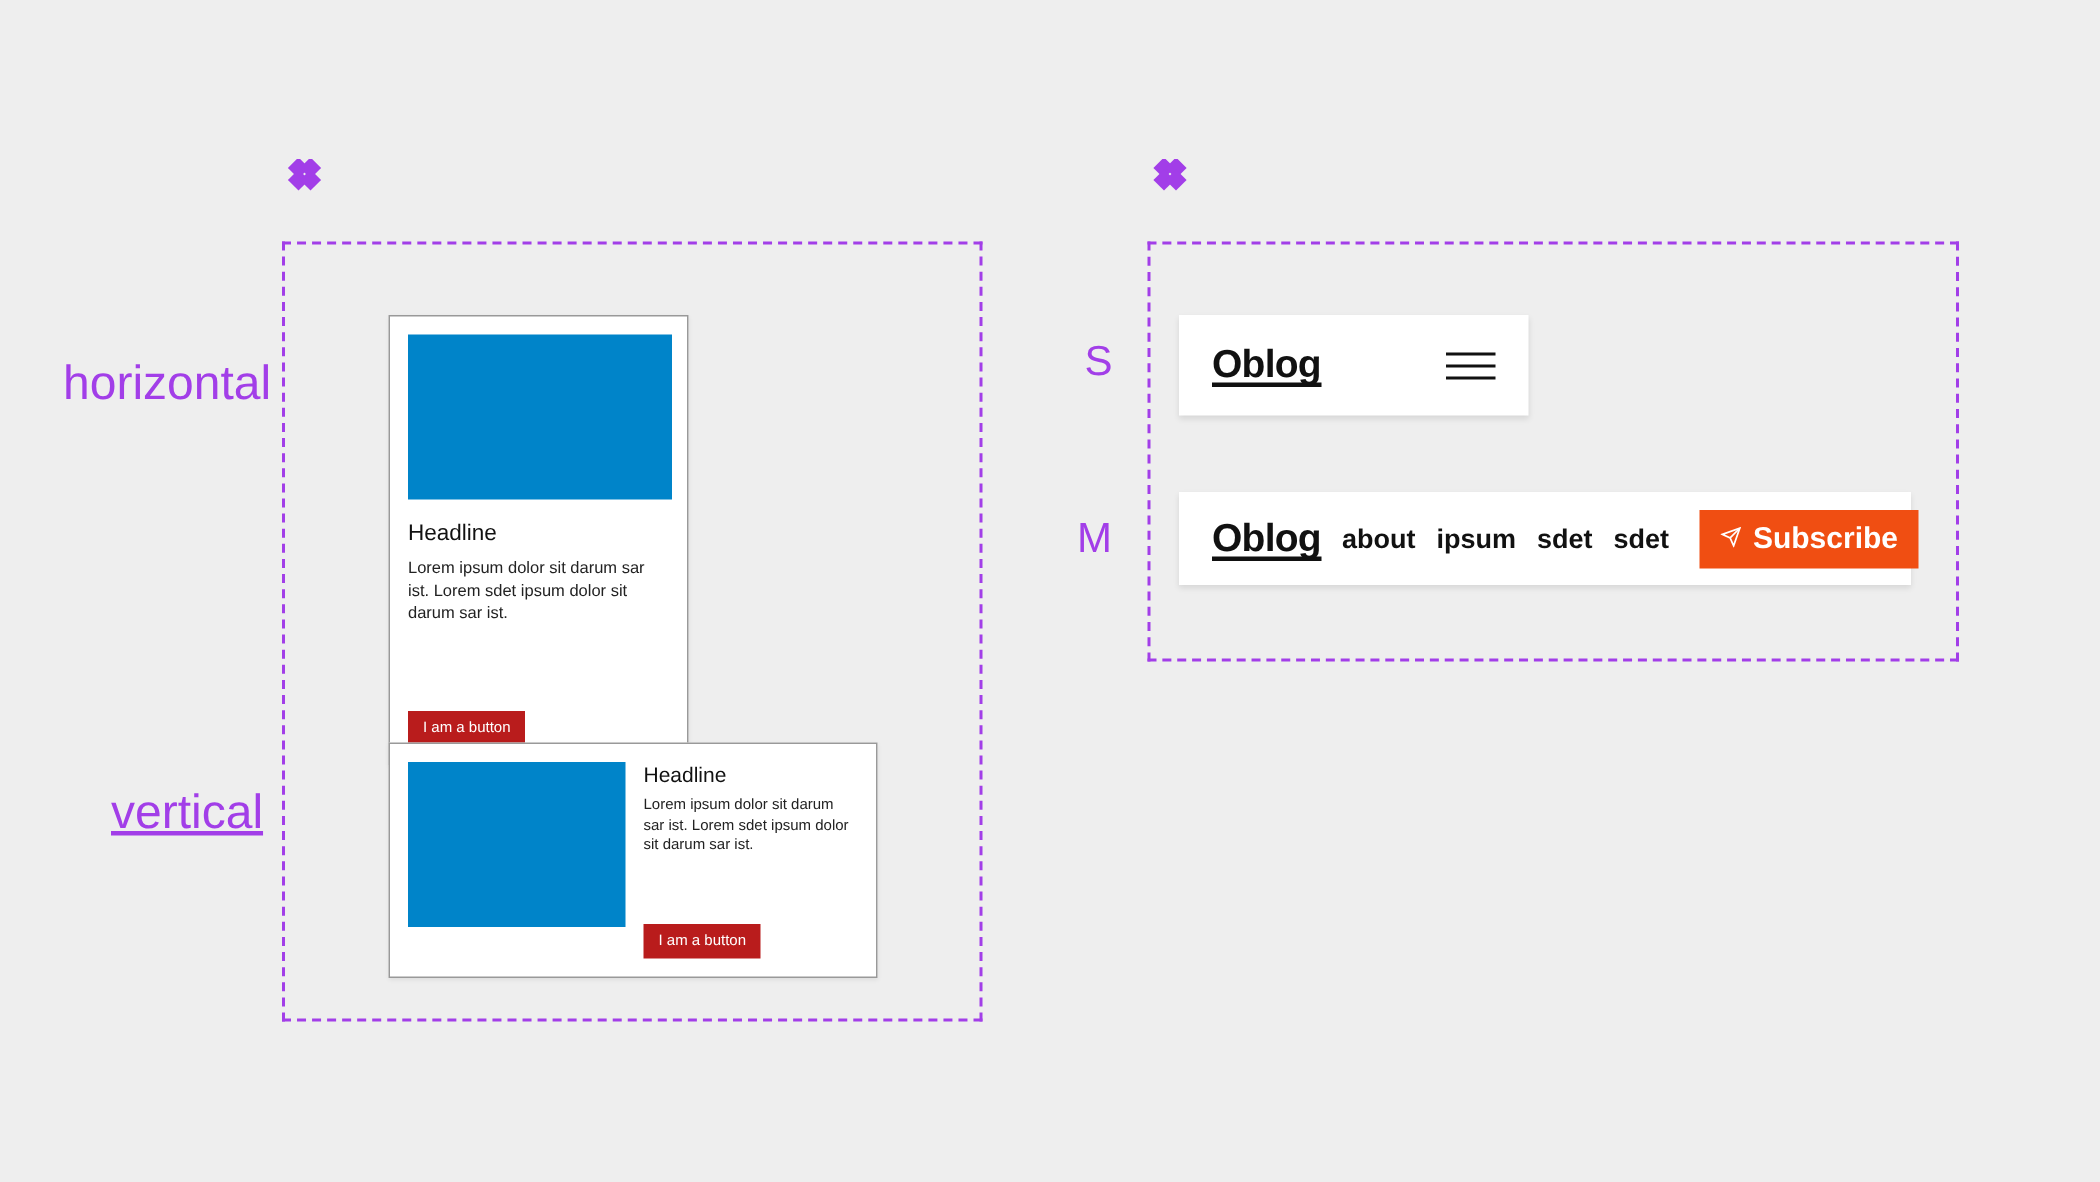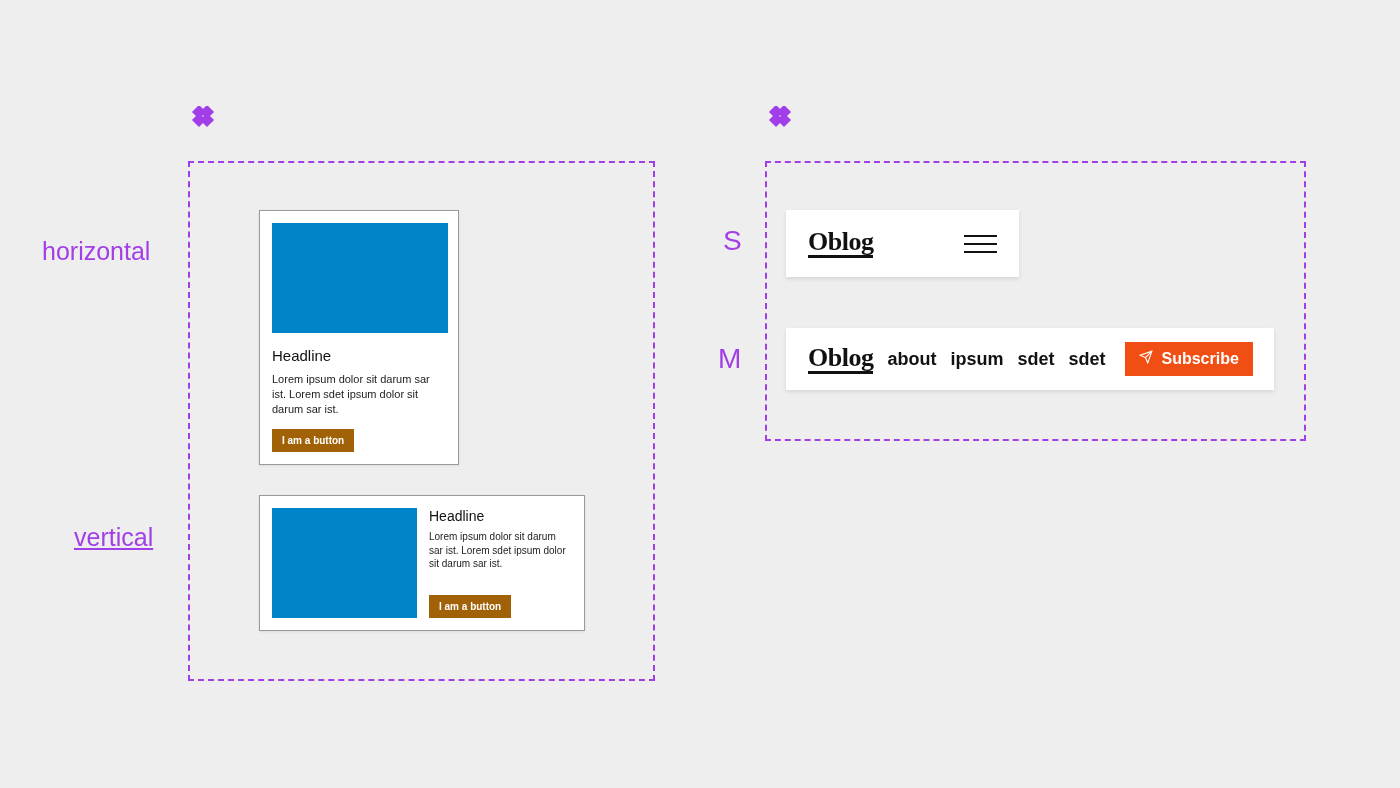--- a/index.html
+++ b/index.html
@@ -28,21 +28,21 @@
       width: 467px; height: 520px;
     }
     .frame-right {
       left: 765px; top: 161px;
       width: 541px; height: 280px;
     }
 
     .label {
       position: absolute;
       color: #a23ee8;
-      font-size: 25px;
+      font-size: 32px;
       font-weight: 400;
     }
     .label-horizontal { left: 42px; top: 237px; }
     .label-vertical { left: 74px; top: 523px; text-decoration: underline; }
     .label-s { left: 723px; top: 225px; font-size: 28px; }
     .label-m { left: 718px; top: 343px; font-size: 28px; }
 
     
     .card-h {
       position: absolute;
@@ -51,27 +51,28 @@
       background: #fff;
       border: 1px solid #999;
       padding: 12px;
       box-shadow: 0 1px 3px rgba(0,0,0,0.07);
     }
     .card-h .img-ph { width: 176px; height: 110px; background: #0084c9; margin-bottom: 14px; }
     .card-title { font-weight: 400; font-size: 15px; margin-bottom: 8px; color: #111; }
     .card-body { font-size: 11px; line-height: 1.35; color: #222; margin-bottom: 12px; }
     .card-btn {
       display: inline-block;
-      background: #a16207;
+      background: #b91c1c;
       color: #fff;
       font-size: 10px;
-      font-weight: 700;
+      font-weight: 400;
       padding: 6px 10px;
       border: none;
       cursor: pointer;
+      margin-top: 45px;
     }
 
     
     .card-v {
       position: absolute;
       left: 259px; top: 495px;
       width: 326px;
       background: #fff;
       border: 1px solid #999;
       padding: 12px;
@@ -99,21 +100,20 @@
       box-shadow: 0 2px 4px rgba(0,0,0,0.1);
     }
     .logo {
       font-weight: 900;
       font-size: 26px;
       color: #111;
       letter-spacing: -0.5px;
       border-bottom: 3px solid #111;
       padding-bottom: 0px;
       line-height: 1;
-      font-family: Liberation Serif, serif;
     }
     .hamburger {
       display: flex;
       flex-direction: column;
       gap: 6px;
       cursor: pointer;
     }
     .hamburger span {
       display: block;
       width: 33px;
@@ -136,21 +136,21 @@
     .navbar-m .logo { margin-right: auto; }
     .navlink {
       font-size: 18px;
       color: #111;
       font-weight: 700;
       cursor: pointer;
     }
     .subscribe-btn {
       background: #f04e12;
       color: #fff;
-      font-size: 16px;
+      font-size: 20px;
       font-weight: 700;
       border: none;
       padding: 8px 14px;
       display: inline-flex;
       align-items: center;
       gap: 8px;
       cursor: pointer;
       margin-left: 6px;
     }
     .subscribe-btn svg { width: 14px; height: 14px; }

